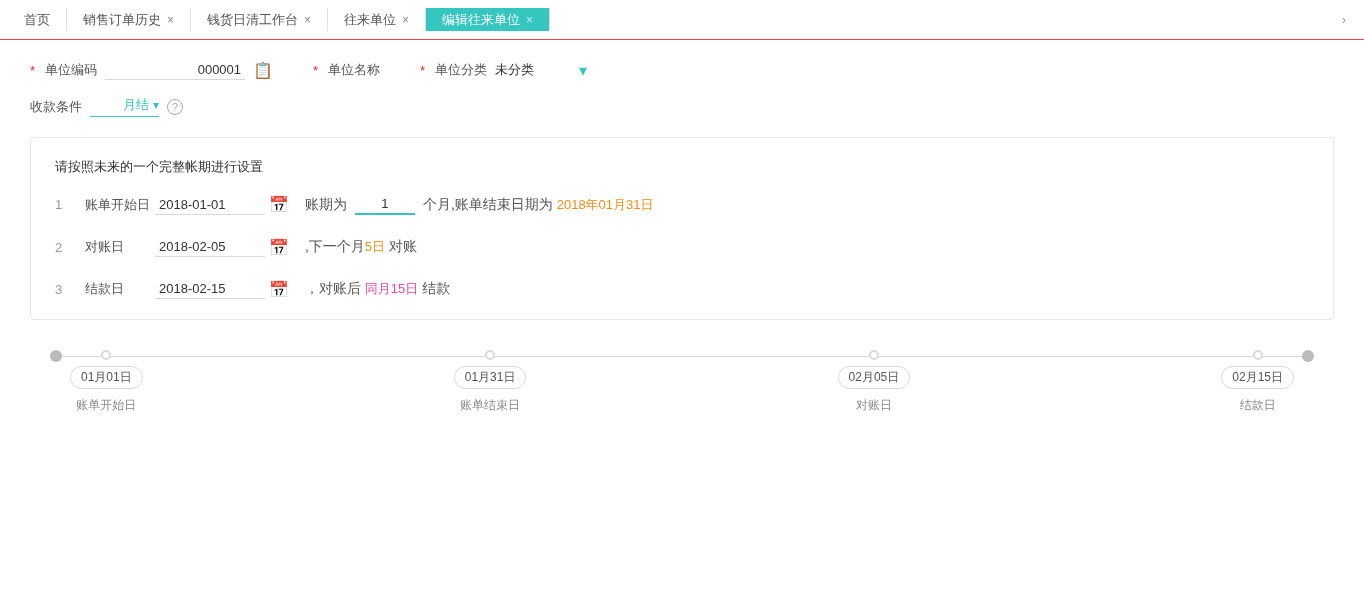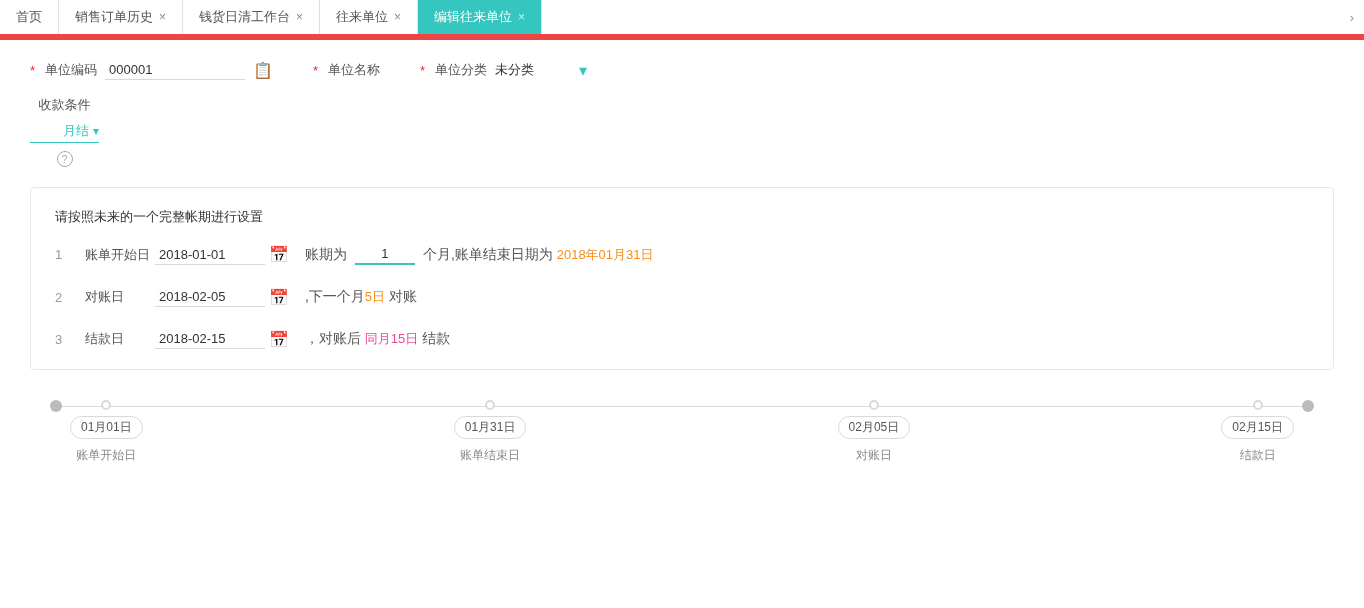--- a/index.html
+++ b/index.html
@@ -3,23 +3,23 @@
   <meta charset="utf-8">
   <style>
     * { box-sizing: border-box; margin: 0; padding: 0; }
     body { font-family: 'Microsoft YaHei', Arial, sans-serif; font-size: 13px; background: #f5f5f5; color: #333; }
 
     
     .tabs-bar {
       display: flex;
       align-items: center;
       background: #fff;
-      border-bottom: 6px solid #ef4444;
+      border-bottom: 1px solid #ef4444;
       height: 40px;
-      padding: 0;
+      padding: 8px;
     }
     .tab {
       display: flex;
       align-items: center;
       padding: 0 16px;
       height: 100%;
       cursor: pointer;
       font-size: 13px;
       color: #555;
       border-right: 1px solid #e0e0e0;
@@ -109,20 +109,21 @@
 
     .text-input {
       border: none;
       border-bottom: 1px solid #d9d9d9;
       outline: none;
       padding: 2px 4px;
       font-size: 13px;
       color: #333;
       background: transparent;
       width: 140px;
+      text-align: right;
     }
 
     .name-input {
       width: 200px;
     }
 
     .icon-btn {
       color: #aaa;
       cursor: pointer;
       font-size: 16px;
@@ -141,21 +142,20 @@
       color: #36c6c0;
       font-size: 16px;
       cursor: pointer;
     }
 
     
     .payment-field {
       display: flex;
       align-items: center;
       gap: 8px;
-      flex-direction: column;
     }
     .payment-select {
       display: flex;
       align-items: center;
       border-bottom: 1px solid #36c6c0;
       gap: 4px;
       padding-bottom: 2px;
     }
     .payment-value {
       color: #36c6c0;

